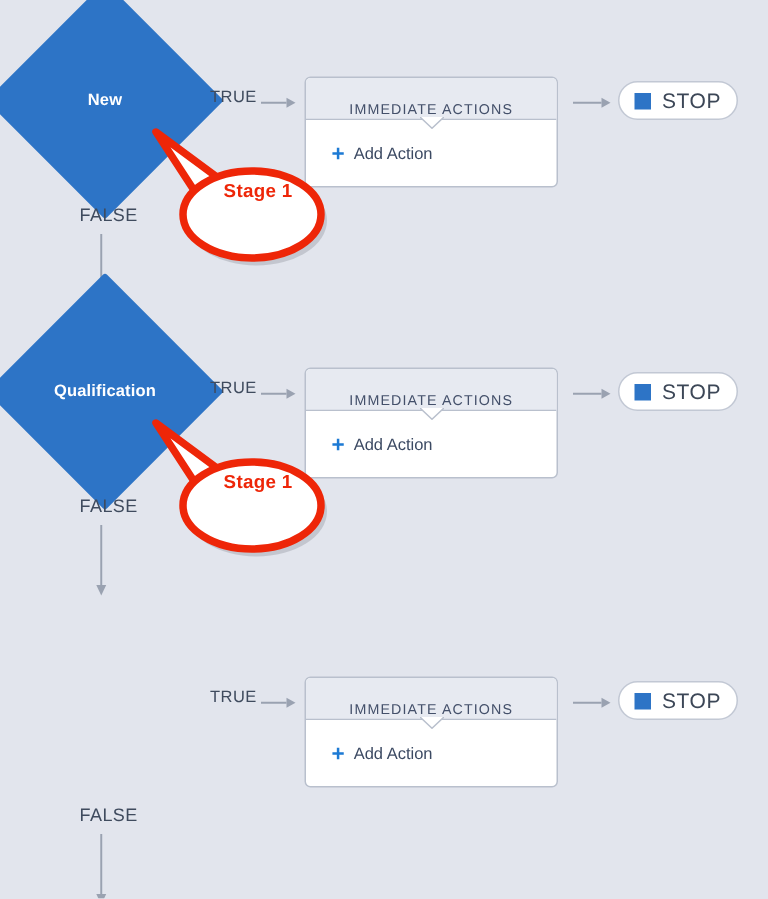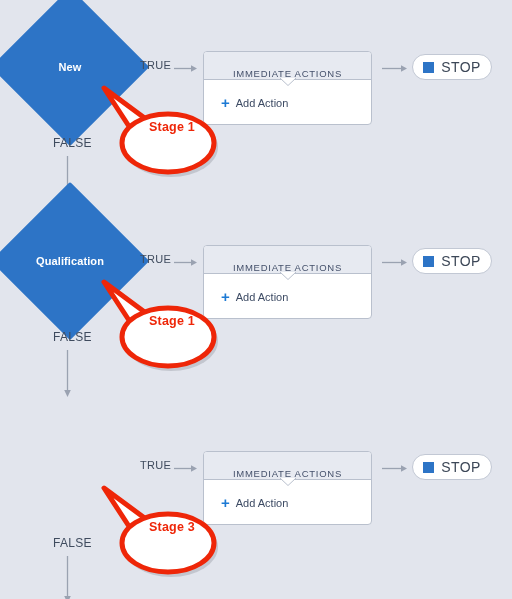--- a/index.html
+++ b/index.html
@@ -351,25 +351,15 @@
     <svg class="stop-arrow" viewBox="0 0 26 9">
       <line x1="0" y1="4.5" x2="19" y2="4.5" stroke="#9aa2b1" stroke-width="1.3"></line>
       <polygon points="19,1.2 25,4.5 19,7.8" fill="#9aa2b1"></polygon>
     </svg>
 
     <div class="stop-pill">
       <span class="stop-square"></span>
       <span class="stop-label">STOP</span>
     </div>
 
-    <div class="callout">
-      <svg viewBox="0 0 132 96" width="132" height="96">
-        <g opacity="0.22">
-          <ellipse cx="73" cy="63" rx="47" ry="30" fill="#555a63"></ellipse>
-        </g>
-        <path d="M 6 4 L 52 38 L 36 50 Z" fill="#ffffff" stroke="#ee2608" stroke-width="5" stroke-linejoin="round"></path>
-        <ellipse cx="70" cy="59" rx="46" ry="29" fill="#ffffff" stroke="#ee2608" stroke-width="5"></ellipse>
-      </svg>
-      <div class="callout-text">Stage 3</div>
-    </div>
   </div>
 
 </div>
 
 </body></html>

